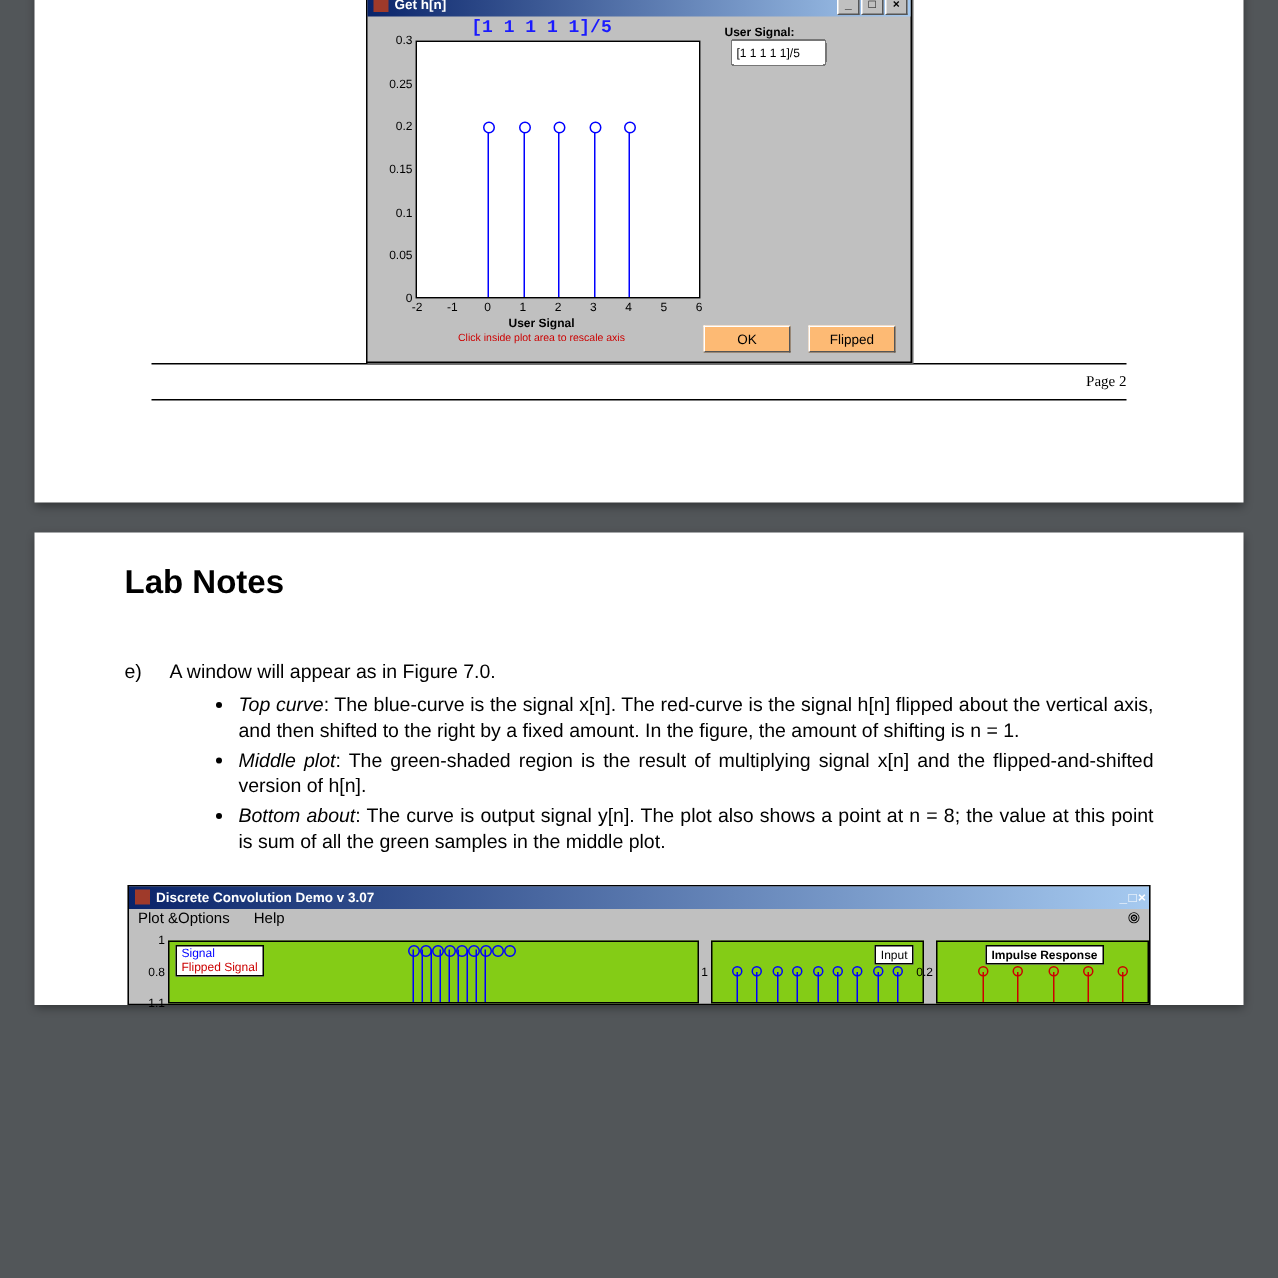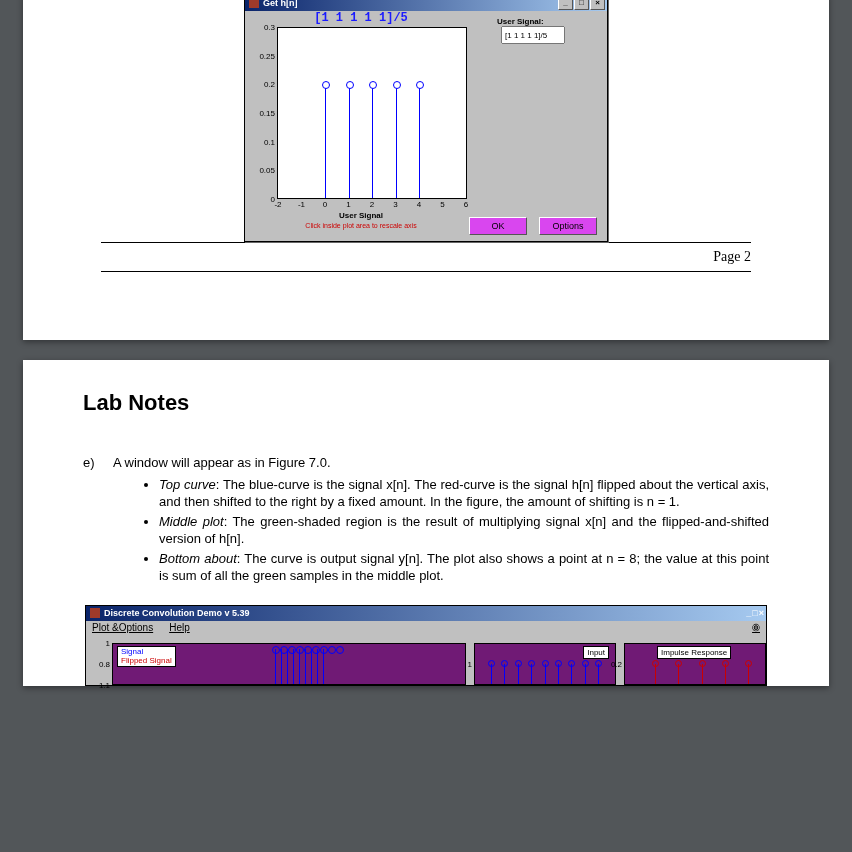--- a/index.html
+++ b/index.html
@@ -126,64 +126,64 @@
   }
   .xlabel {
     font-size: 8px; text-align: center; font-weight: bold; margin-top: 12px;
   }
   .hint {
     font-size: 7px; color: #c00; text-align: center; margin-top: 2px;
   }
 
   .right-col {
     flex: 1;
-    padding-left: 30px;
+    padding-left: 16px;
     position: relative;
   }
   .user-sig-row {
     font-size: 8px;
     font-weight: bold;
     margin-top: 6px;
   }
   .user-sig-row input {
     font-size: 8px; height: 12px; width: 56px; margin-left: 4px;
   }
   .btn-row {
     position: absolute;
     bottom: -6px;
     right: 0;
     display: flex;
     gap: 12px;
   }
   .dlg-btn {
     width: 58px; height: 18px;
-    background: #d946ef;
+    background: #fdba74;
     border: 1px solid #fff;
     border-right-color: #555; border-bottom-color: #555;
     font-size: 9px;
   }
 
   .caption {
     text-align: center;
     font-family: "Times New Roman", Times, serif;
     font-size: 14px;
     margin: 10px 0 60px;
   }
   .caption b { font-weight: bold; }
 
   .thin-hr { border: none; border-top: 1px solid #000; margin: 0; }
   .page-num {
     font-family: "Times New Roman", Times, serif;
     text-align: right;
-    font-size: 14px;
+    font-size: 10px;
     padding: 6px 0 6px;
   }
 
   
-  .page2-inner { padding: 30px 60px 0 60px; }
+  .page2-inner { padding: 20px 60px 0 60px; }
   .h-labnotes {
     font-family: Arial, sans-serif;
     font-size: 22px;
     font-weight: bold;
     margin: 0 0 38px 0;
   }
   .body-text, .body-text li {
     font-family: Arial, sans-serif;
     font-size: 13px;
     line-height: 1.35;
@@ -205,35 +205,35 @@
   .titlebar2 {
     display: flex; align-items: center;
     height: 15px;
     background: linear-gradient(to right, #0a246a, #a6caf0);
     color:#fff; font-size:9px; font-weight:bold; padding:0 2px 0 4px;
   }
   .menubar {
     background:#c0c0c0; font-size:10px; padding:1px 6px;
     display:flex; gap:16px;
   }
-  .menubar span { text-decoration: underline; text-decoration-thickness:1px; }
+  .menubar span { text-decoration-thickness:1px; }
   .dialog2 .plots-row {
     display:flex; background:#c0c0c0; padding:8px 10px 0 26px; gap:10px;
   }
   .miniplot {
-    background:#701a75; border:1px solid #000; position:relative;
+    background:#84cc16; border:1px solid #000; position:relative;
     flex:0 0 200px;
   }
   .h-miniplot { height: 40px; }
   .legend-box {
     position:absolute; border:1px solid #000; font-size:8px;
     padding:1px 3px; background:#fff;
   }
   .legend-box.mid { top:2px; right:6px; }
-  .legend-box.r   { top:2px; left:32px; font-weight:normal; }
+  .legend-box.r   { top:2px; left:32px; font-weight:bold; }
 
   .yt2 { position:absolute; right:100%; margin-right:2px; transform:translateY(-50%); font-size:8px; }
 
 </style>
 </head>
 <body>
 
 <div class="viewport">
 
   <div class="page" style="margin-top:-6px;">
@@ -302,21 +302,21 @@
               <div class="hint">Click inside plot area to rescale axis</div>
             </div>
 
             <div class="right-col">
               <div class="user-sig-row">
                 <span>User Signal:</span>
                 <input type="text" value="[1 1 1 1 1]/5" style="">
               </div>
               <div class="btn-row">
                 <button class="dlg-btn">OK</button>
-                <button class="dlg-btn">Options</button>
+                <button class="dlg-btn">Flipped</button>
               </div>
             </div>
           </div>
         </div>
       </div>
 
 
       <hr class="thin-hr">
       <div class="page-num">Page 2</div>
       <hr class="thin-hr">
@@ -342,21 +342,21 @@
             <li>
               <span class="ital">Bottom about</span><span>: The curve is output signal y[n]. The plot also shows a point at n = 8; the value at this point is sum of all the green samples in the middle plot.</span>
             </li>
           </ul>
         </div>
       </div>
 
       <div class="dialog2">
         <div class="titlebar2">
           <span class="m-icon" style="width:10px;height:10px;background:#9f3a2a;margin-right:4px;display:inline-block"></span>
-          <span>Discrete Convolution Demo v 5.39</span>
+          <span>Discrete Convolution Demo v 3.07</span>
           <span class="spacer" style="flex:1"></span>
           <div class="winbtns" style="display:flex;gap:1px">
             <div class="winbtn">_</div>
             <div class="winbtn">□</div>
             <div class="winbtn">×</div>
           </div>
         </div>
         <div class="menubar">
           <span>Plot &amp;Options</span>
           <span>Help</span>

